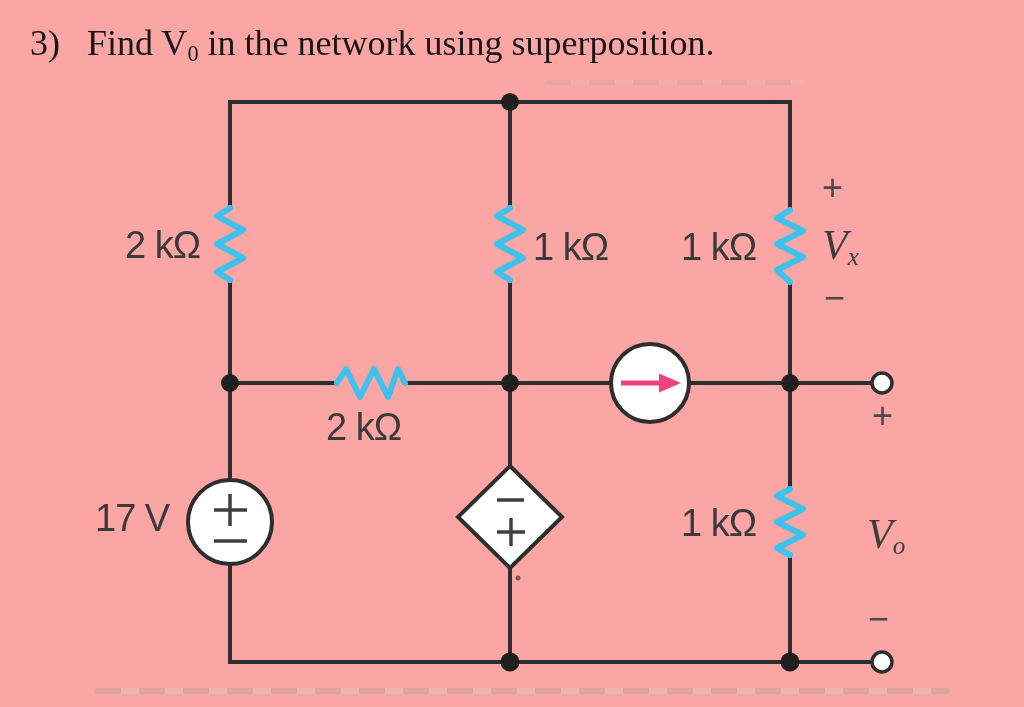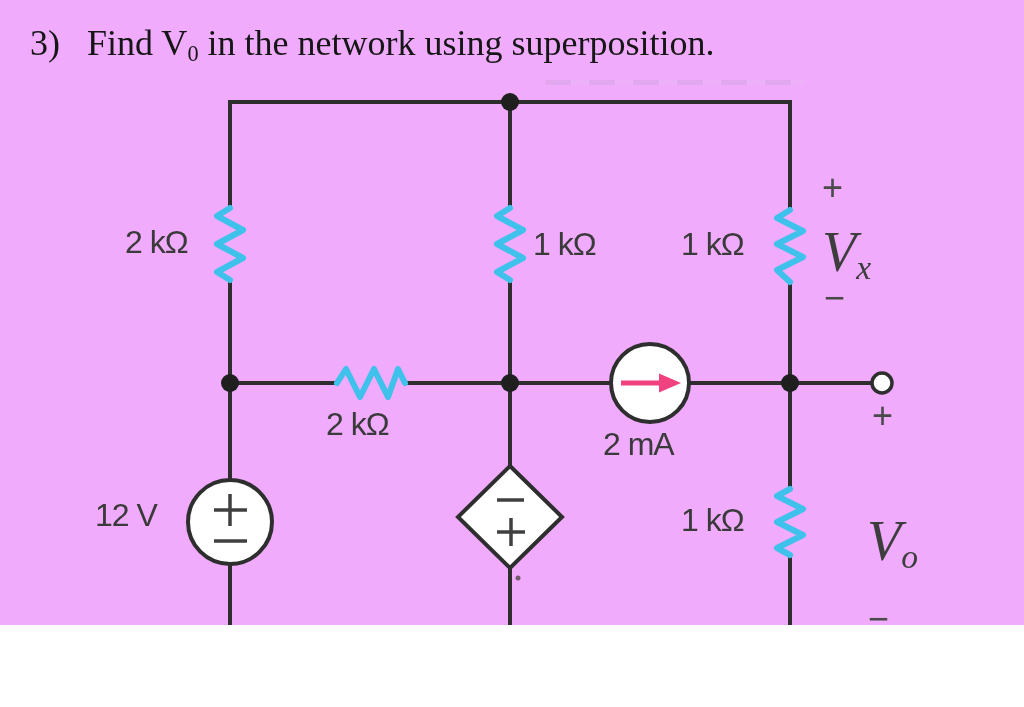--- a/index.html
+++ b/index.html
@@ -1,38 +1,38 @@
 <!DOCTYPE html>
 <html><head>
 <meta charset="utf-8">
 <style>
   html,body{margin:0;padding:0;background:#ffffff;}
   .stage{
-    position:relative;width:1024px;height:625px;background:#f0abfc;overflow:hidden;
+    position:relative;width:1024px;height:707px;background:#fca5a5;overflow:hidden;
     font-family:"Liberation Sans", sans-serif;
     text-decoration:underline;
   }
   .title-row{
     position:absolute;left:30px;top:22px;
     font-family:"Liberation Serif", serif;
     font-size:36px;color:#161616;line-height:1.2;white-space:nowrap;
   }
   .title-row .qnum{display:inline-block;margin-right:27px;}
   .title-row sub{font-size:0.62em;vertical-align:-0.28em;}
   svg.schematic{position:absolute;left:0;top:0;}
   .lbl{
-    position:absolute;font-size:32px;letter-spacing:-1px;color:#3a3a3a;
+    position:absolute;font-size:38px;letter-spacing:-1px;color:#3a3a3a;
     line-height:1;white-space:nowrap;
   }
   .sign{
     position:absolute;font-size:36px;color:#4a4a4a;line-height:1;white-space:nowrap;
   }
   .varlbl{
     position:absolute;font-family:"Liberation Serif", serif;font-style:italic;
-    font-size:56px;color:#3d3d3d;line-height:1;white-space:nowrap;
+    font-size:42px;color:#3d3d3d;line-height:1;white-space:nowrap;
   }
   .varlbl sub{font-size:0.6em;vertical-align:-0.25em;font-style:italic;}
   .artifact{
     position:absolute;opacity:0.28;filter:blur(0.6px);
     background:repeating-linear-gradient(90deg,#9a9a9a 0 26px,#d6d6d6 26px 44px);
     border-radius:3px;
   }
 </style>
 </head>
 <body>
@@ -108,22 +108,21 @@
       <circle cx="510" cy="662" r="9.5"></circle>
       <circle cx="790" cy="662" r="9.5"></circle>
     </g>
   </svg>
 
   <div class="lbl" style="left:125px;top:226px">2 kΩ</div>
   <div class="lbl" style="left:533px;top:228px">1 kΩ</div>
   <div class="lbl" style="left:681px;top:228px">1 kΩ</div>
   <div class="lbl" style="left:326px;top:408px">2 kΩ</div>
   <div class="lbl" style="left:681px;top:504px">1 kΩ</div>
-  <div class="lbl" style="left:95px;top:499px">12 V</div>
-  <div class="lbl" style="left:603px;top:428px">2 mA</div>
+  <div class="lbl" style="left:95px;top:499px">17 V</div>
 
 
   <div class="sign" style="left:822px;top:170px">+</div>
   <div class="varlbl" style="left:822px;top:224px">
     <span>V</span><sub>x</sub>
   </div>
   <div class="sign" style="left:824px;top:280px">−</div>
 
   <div class="sign" style="left:872px;top:398px">+</div>
   <div class="varlbl" style="left:867px;top:513px">

